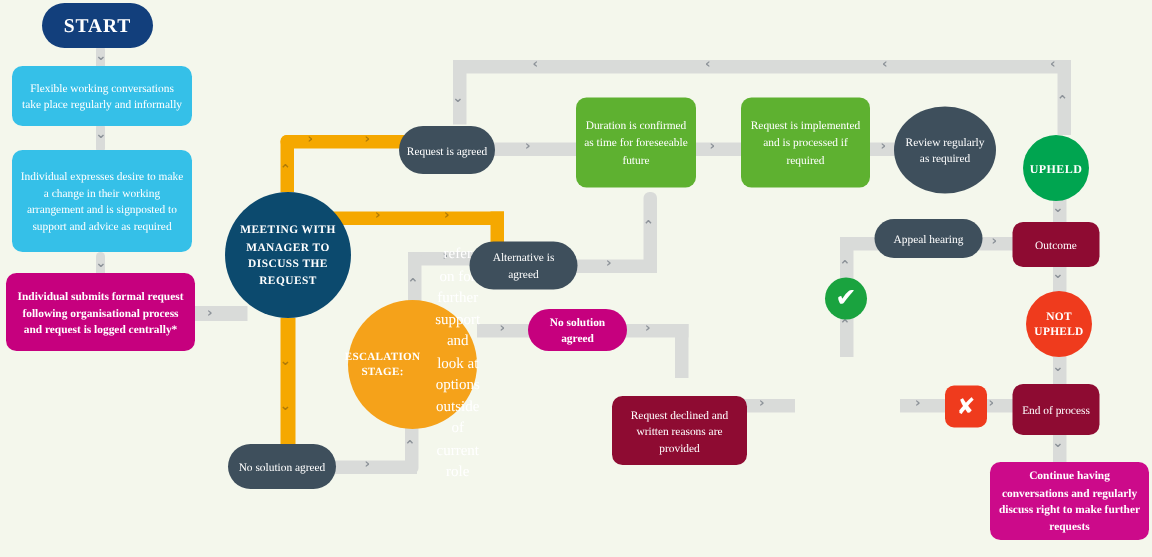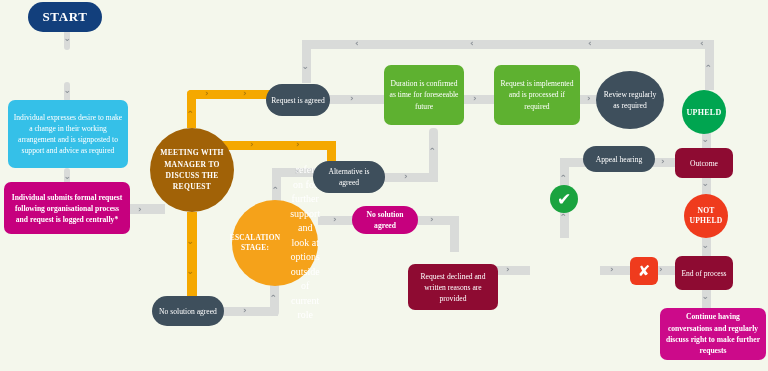--- a/index.html
+++ b/index.html
@@ -29,21 +29,21 @@
   .pill{border-radius:40px;}
   .circle{border-radius:50%;}
 
   .t-start{background:#123f7c;font-weight:700;font-size:13px;letter-spacing:.6px;}
   .t-blue{background:#35c0e8;font-size:7.6px;line-height:1.45;}
   .t-magenta{background:#c6007e;font-size:7.6px;line-height:1.45;font-weight:700;}
   .t-pinkbox{background:#cc0a8a;font-size:7.6px;line-height:1.5;font-weight:700;}
   .t-slate{background:#3e4f5c;font-size:7.6px;line-height:1.45;}
   .t-green{background:#5eb130;font-size:7.6px;line-height:1.5;}
   .t-orange{background:#f5a21a;}
-  .t-orange-b{background:#a16207;font-weight:700;font-size:7.6px;line-height:1.5;letter-spacing:.3px;}
+  .t-orange-b{background:#0c4a6e;font-weight:700;font-size:7.6px;line-height:1.5;letter-spacing:.3px;}
   .t-upheld{background:#00a550;font-weight:700;font-size:8px;letter-spacing:.3px;}
   .t-notupheld{background:#ef3b1d;font-weight:700;font-size:7.6px;line-height:1.3;letter-spacing:.2px;}
   .t-darkred{background:#8e0b32;font-size:7.6px;line-height:1.45;}
   .t-checkmark{background:#1aa33f;}
   .t-cross{background:#ef3b1d;border-radius:6px;}
 
   .glyph{font-family:"DejaVu Sans",sans-serif;font-size:17px;font-weight:700;line-height:1;color:#fff;}
   .glyph.x{font-size:15px;}
 </style>
 </head>
@@ -147,20 +147,23 @@
   <div class="conn" style="left:600px;top:266px;width:35px;height:9px;"></div>
   <div class="arrow" style="left:610px;top:265px;">›</div>
 
   <div class="conn" style="left:655px;top:266px;width:26px;height:9px;"></div>
   <div class="arrow" style="left:659px;top:265px;">›</div>
 
   <div class="node pill t-start" style="left:28px;top:2px;width:74px;height:30px;">
     <span>START</span>
   </div>
 
+  <div class="node rbox t-blue" style="left:8px;top:44px;width:120px;height:40px;">
+    <span>Flexible working conversations take place regularly and informally</span>
+  </div>
 
   <div class="node rbox t-blue" style="left:8px;top:100px;width:120px;height:68px;">
     <span>Individual expresses desire to make a change in their working arrangement and is signposted to support and advice as required</span>
   </div>
 
   <div class="node rbox t-magenta" style="left:4px;top:182px;width:126px;height:52px;">
     <span>Individual submits formal request following organisational process and request is logged centrally*</span>
   </div>
 
   <div class="node circle t-orange-b" style="left:150px;top:128px;width:84px;height:84px;">

